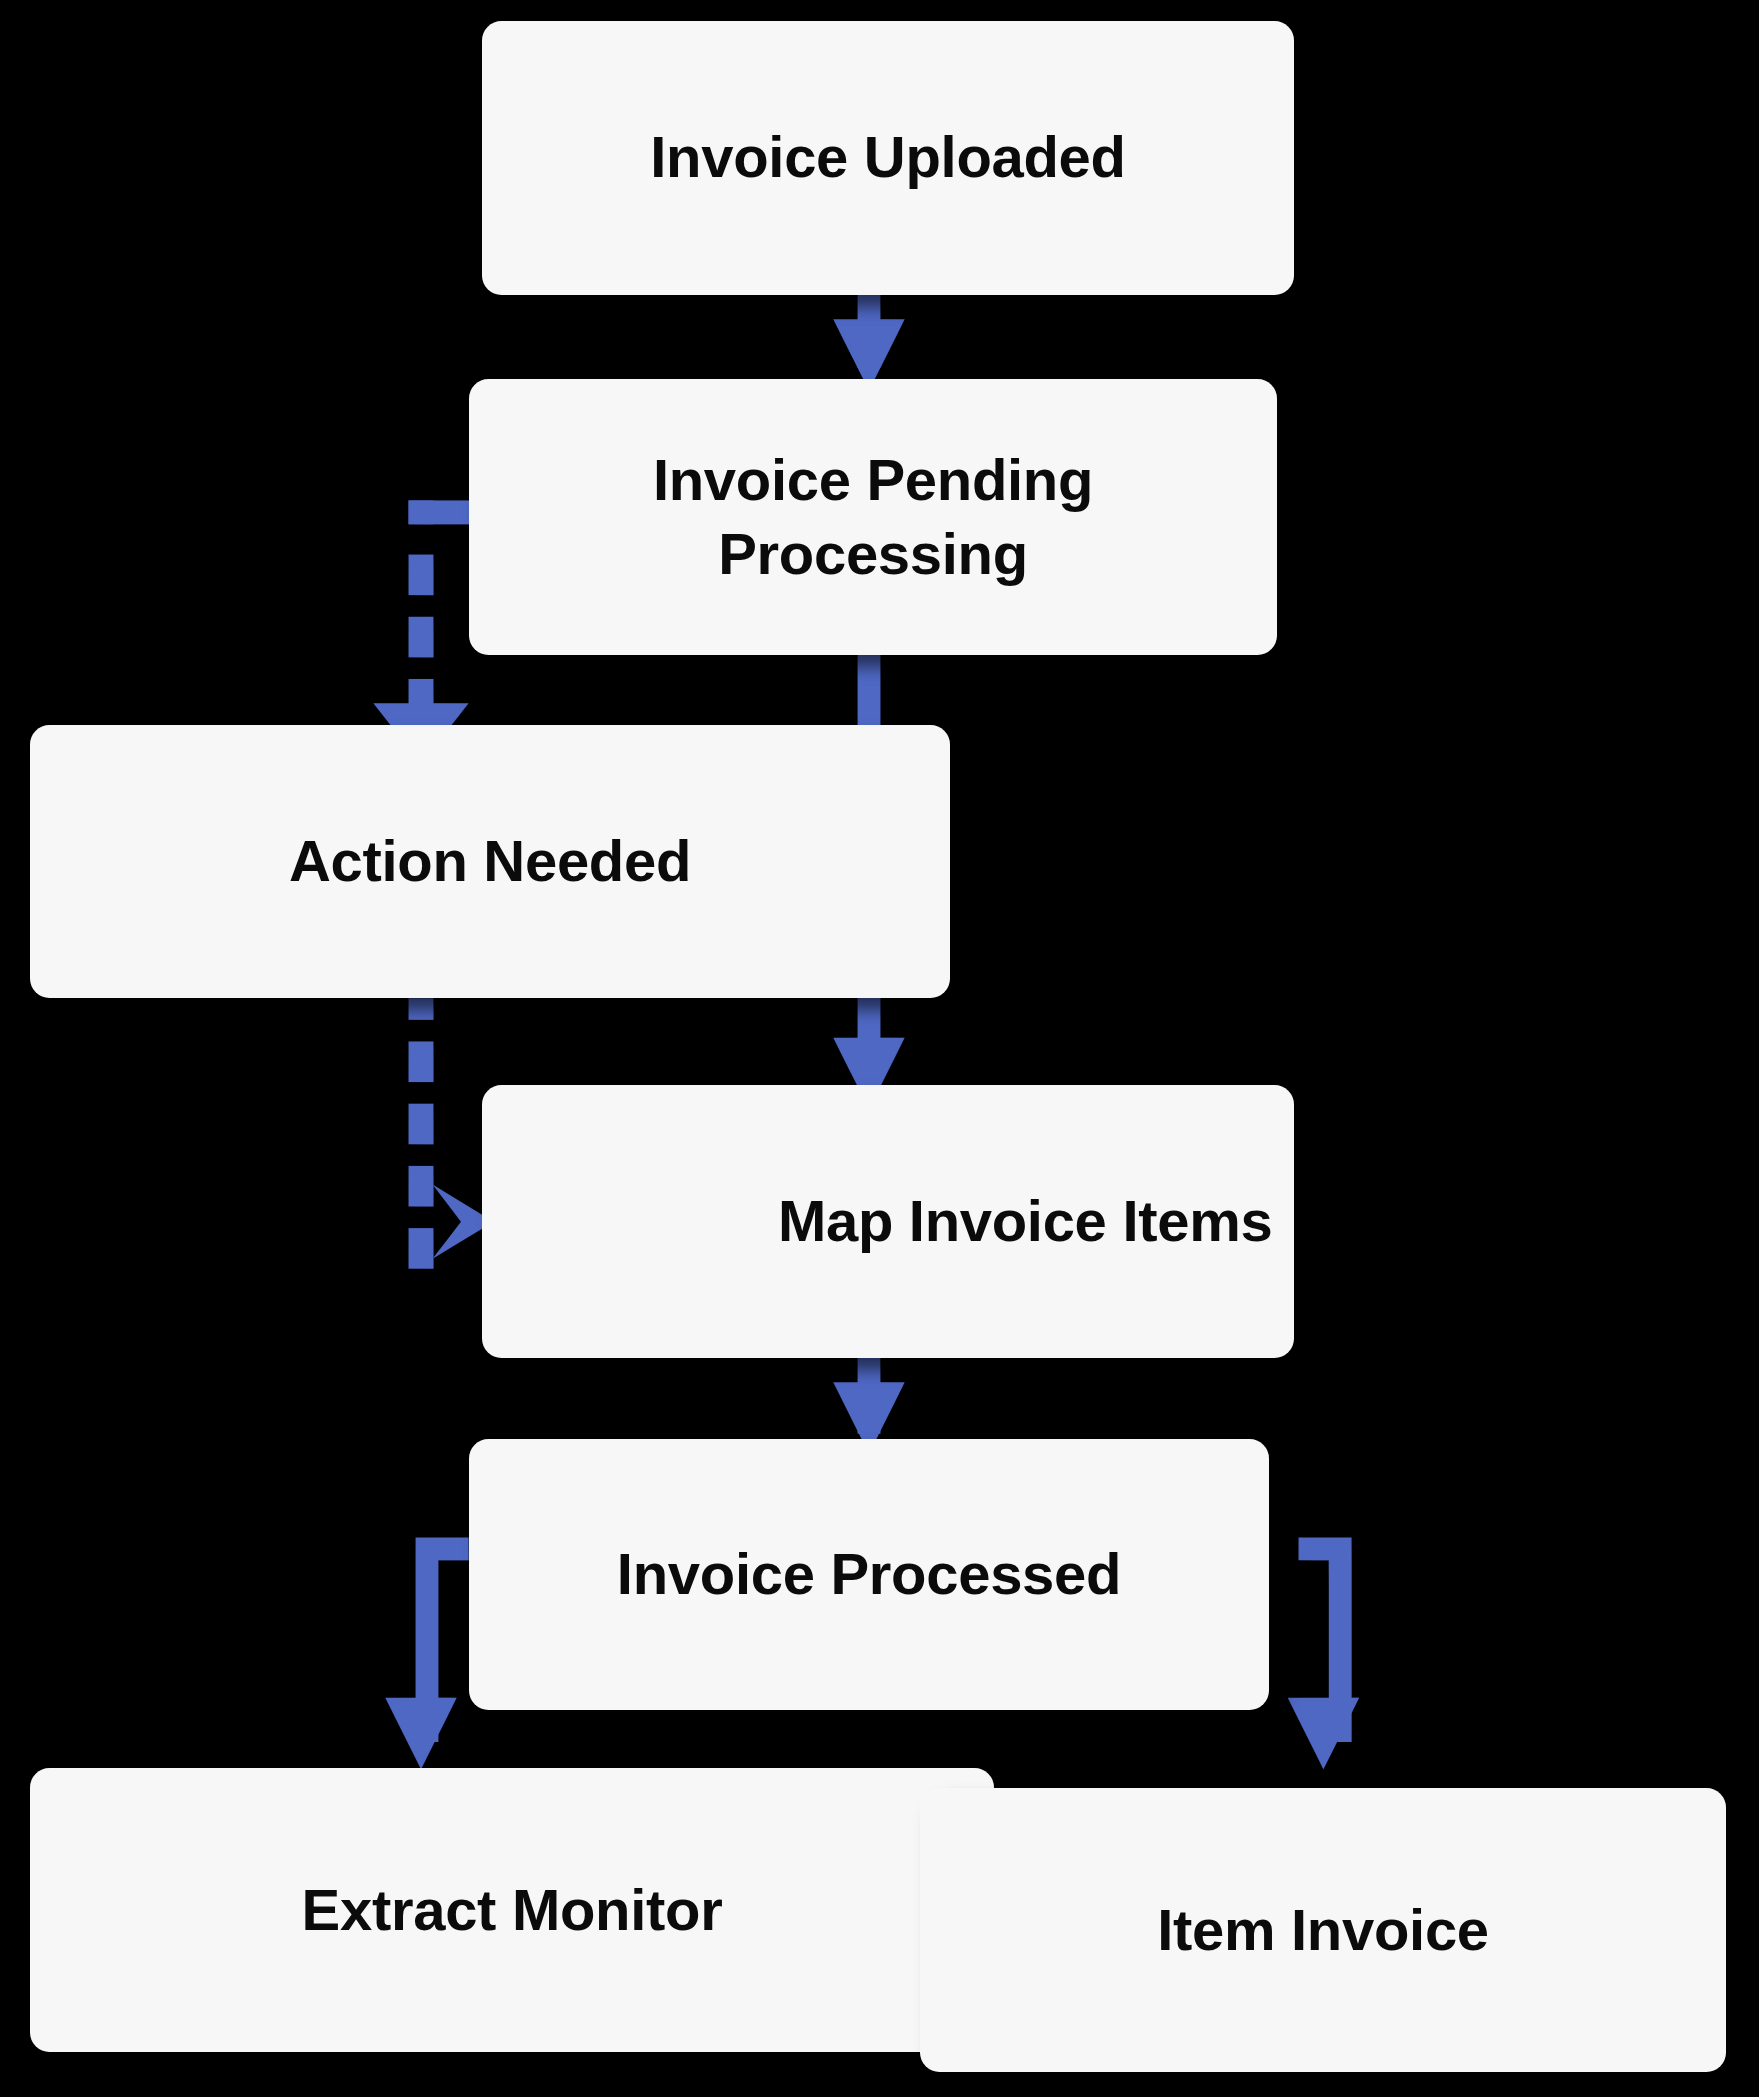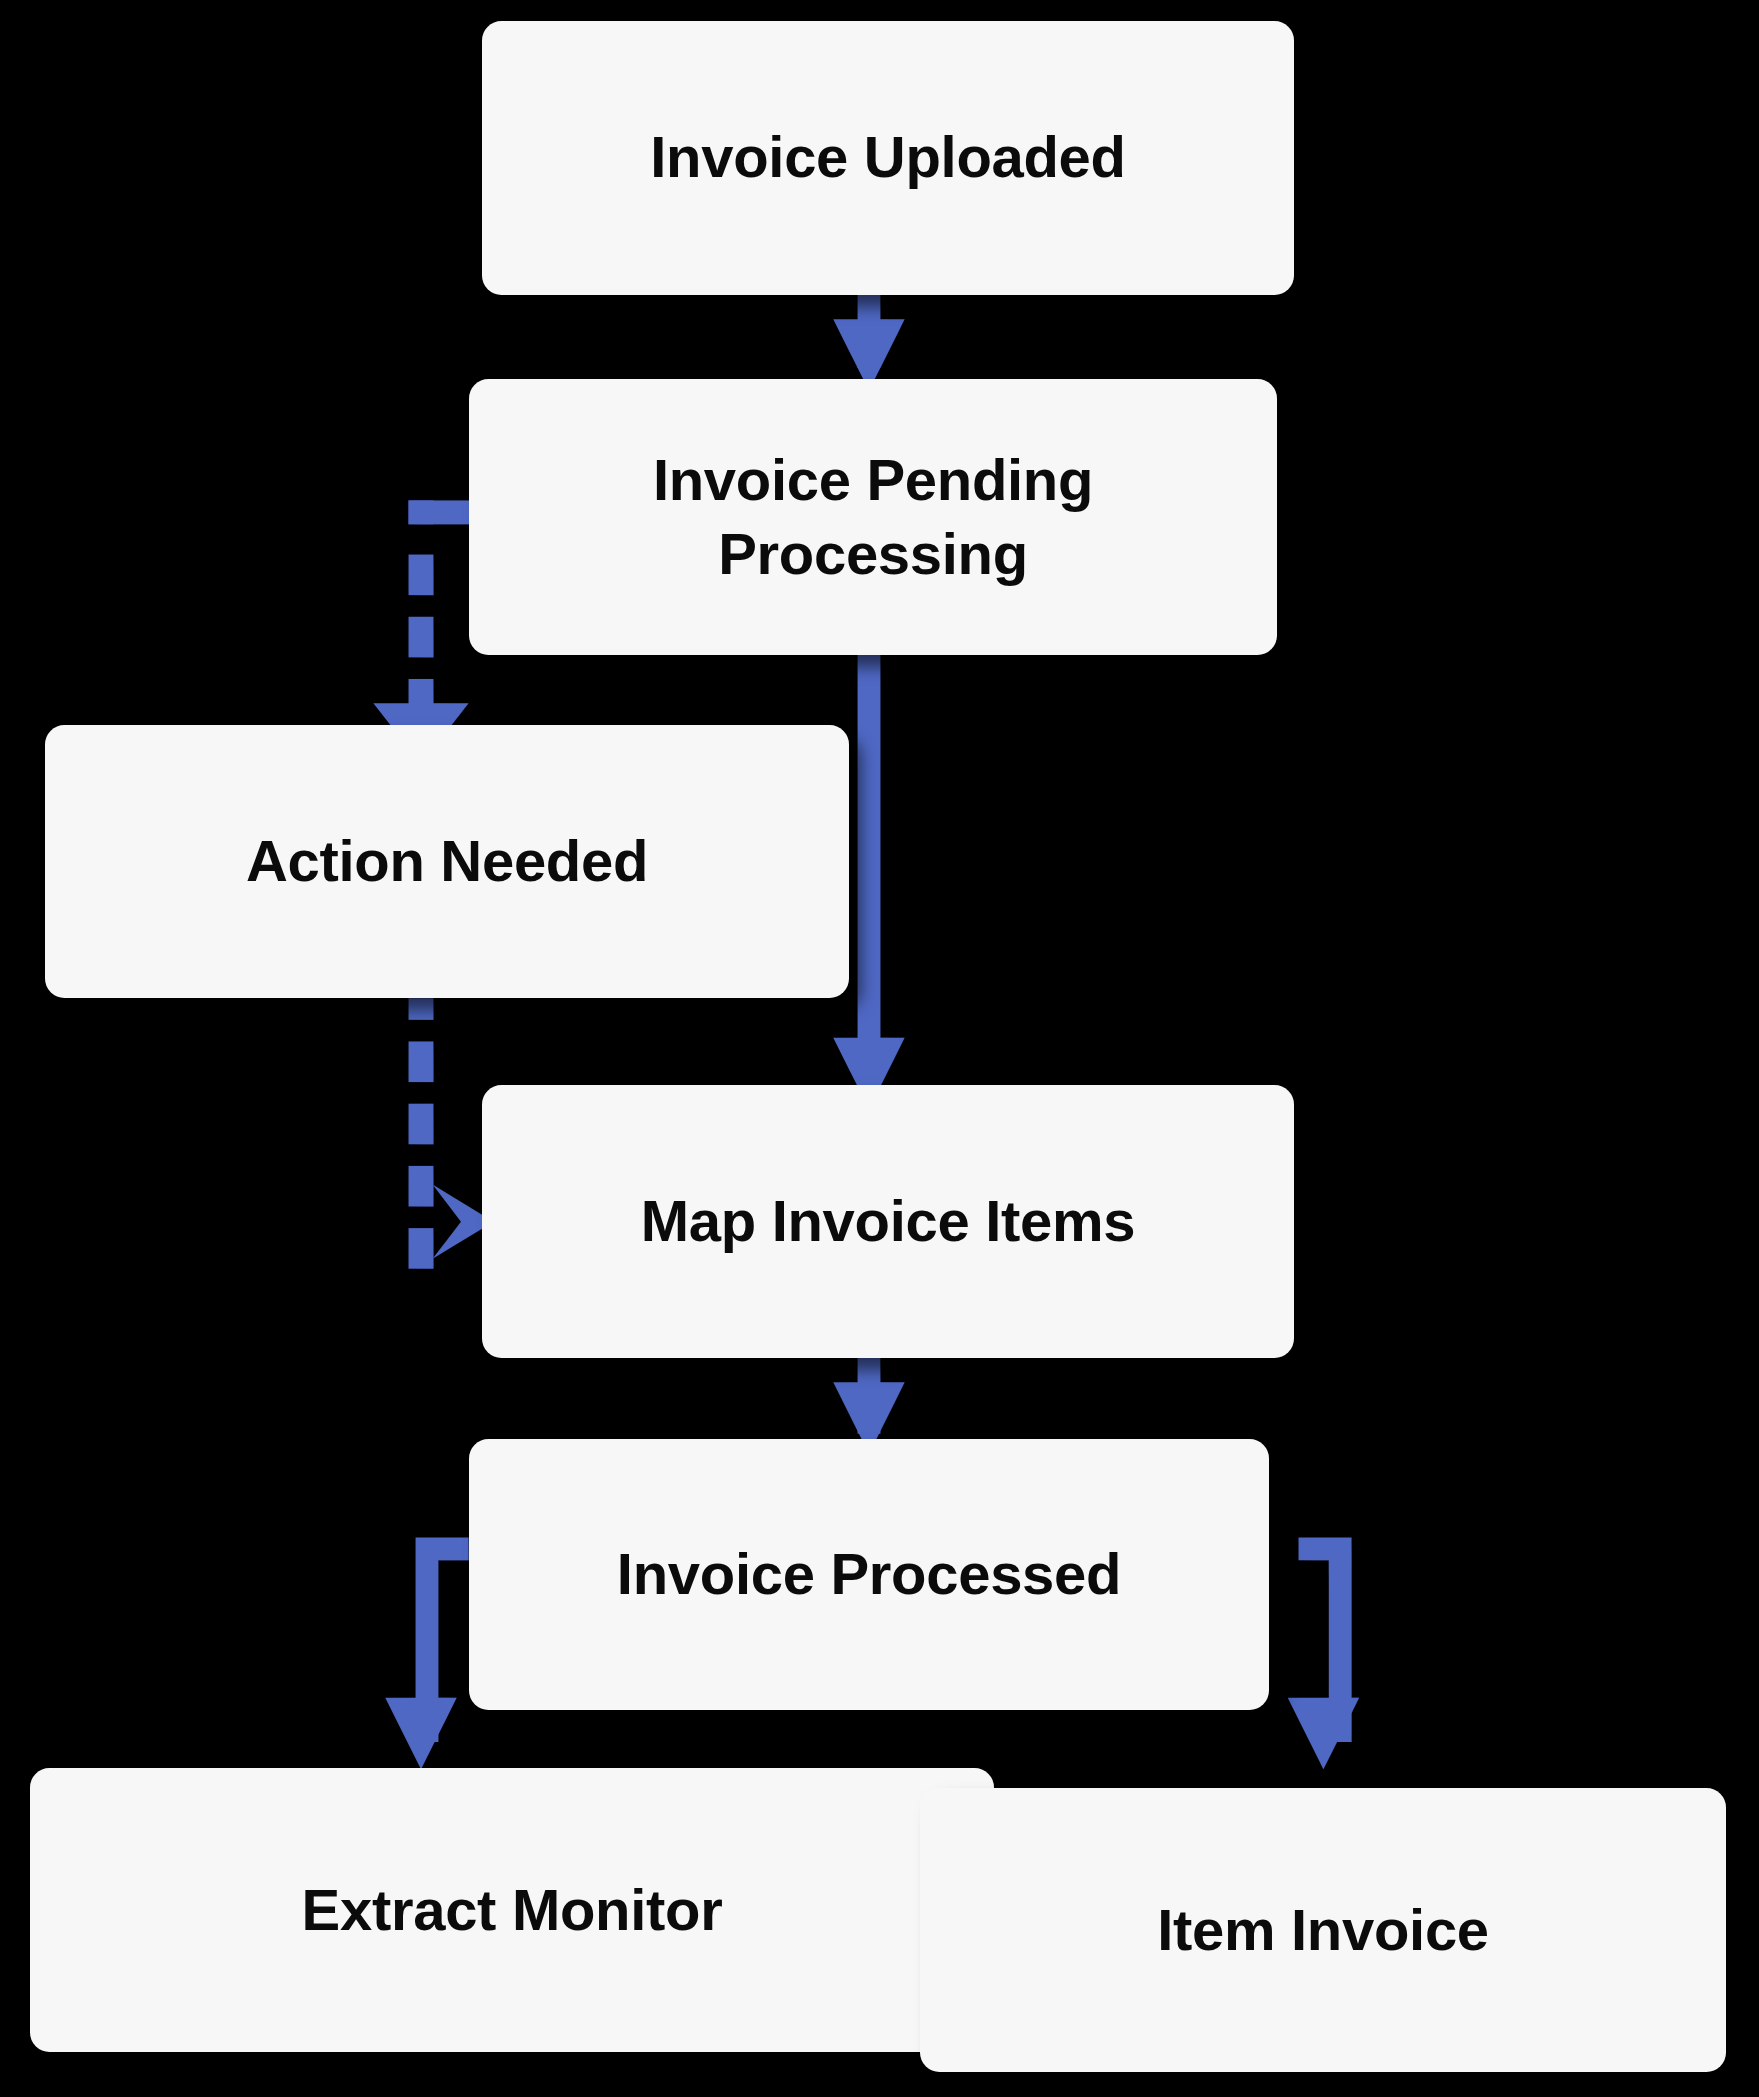--- a/index.html
+++ b/index.html
@@ -7,22 +7,22 @@
          font-family:"Liberation Sans",sans-serif;}
   #edges{position:absolute;left:0;top:0;width:1759px;height:2097px;}
   .node{position:absolute;background:#f7f7f7;border-radius:19.5px;
         box-shadow:12px 12px 16px rgba(0,0,0,0.55);
         display:flex;align-items:center;justify-content:center;text-align:center;
         box-sizing:border-box;padding:5.4px 21.6px;}
   .node .lbl{color:#0b0b0b;font-weight:bold;font-size:58px;line-height:1.28;
              letter-spacing:-0.3px;white-space:pre-line;}
   #n-invoice-uploaded{left:482px;top:20.6px;width:812px;height:274px;}
   #n-invoice-pending{left:469px;top:379px;width:808px;height:276px;}
-  #n-action-needed{left:45px;top:725px;width:804px;height:273px;}
-  #n-map-invoice-items{left:482px;top:1085px;width:812px;height:273px;}
+  #n-action-needed{left:30px;top:725px;width:920px;height:273px;}
+  #n-map-invoice-items{left:482px;top:1085px;width:812px;height:273px;justify-content:flex-end;}
   #n-invoice-processed{left:469px;top:1439px;width:800px;height:271px;}
   #n-extract-monitor{left:30px;top:1768px;width:964px;height:284px;}
   #n-item-review{left:920px;top:1788px;width:806px;height:284px;}
 </style>
 </head>
 <body>
 
 <div id="stage">
 
   <svg id="edges" viewBox="0 0 3251 3876" xmlns="http://www.w3.org/2000/svg">

